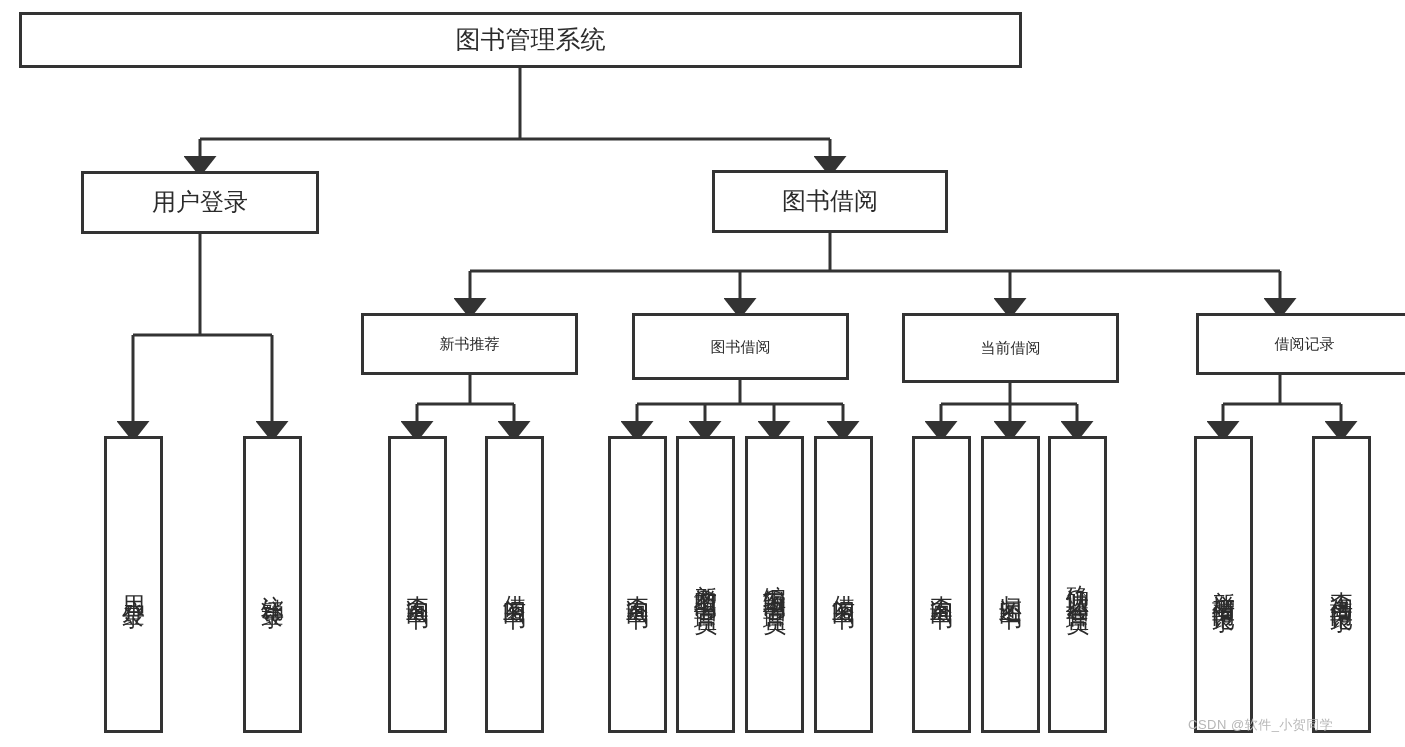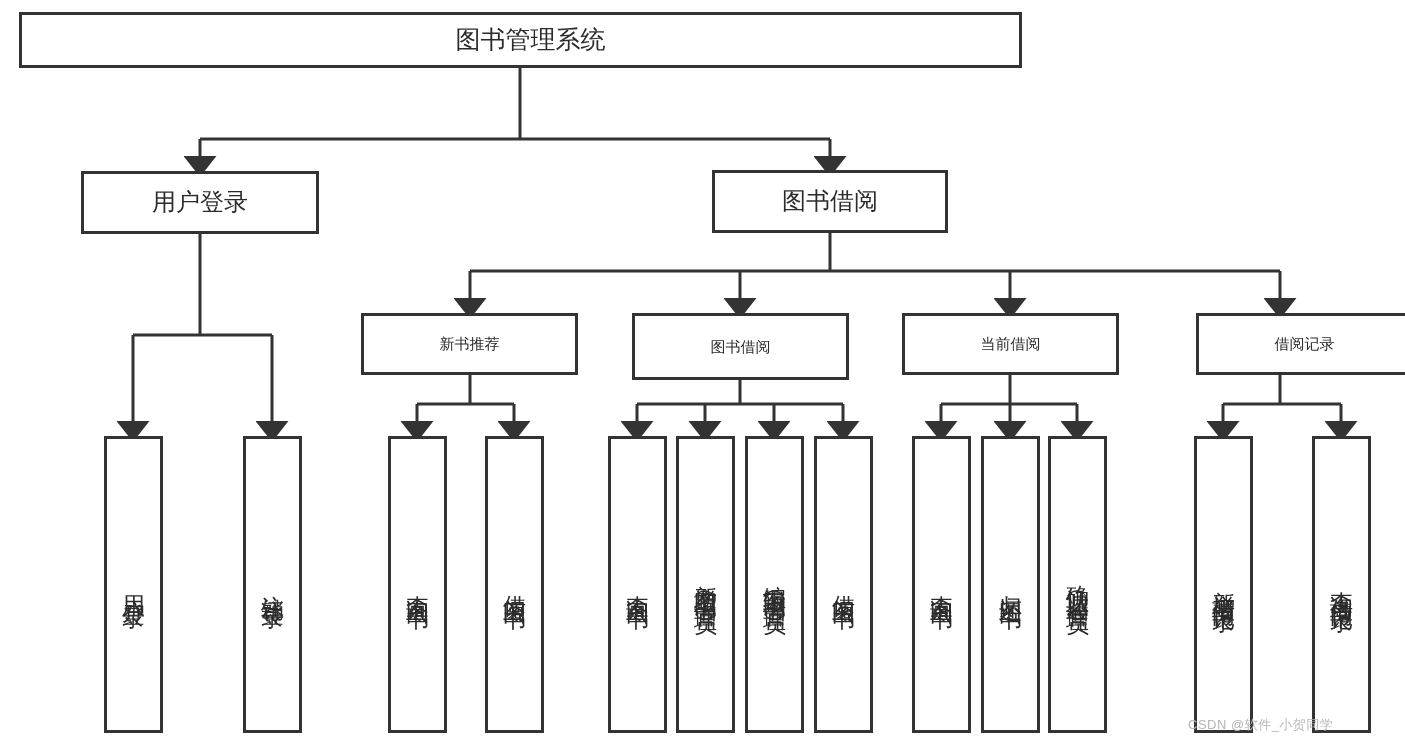--- a/index.html
+++ b/index.html
@@ -146,21 +146,21 @@
   <div class="node level1" style="left:712px; top:170px; width:236px; height:63px;">
     <span>图书借阅</span>
   </div>
 
   <div class="node level2" style="left:361px; top:313px; width:217px; height:62px;">
     <span>新书推荐</span>
   </div>
   <div class="node level2" style="left:632px; top:313px; width:217px; height:67px;">
     <span>图书借阅</span>
   </div>
-  <div class="node level2" style="left:902px; top:313px; width:217px; height:62px;">
+  <div class="node level2" style="left:902px; top:313px; width:217px; height:70px;">
     <span>当前借阅</span>
   </div>
   <div class="node level2" style="left:1196px; top:313px; width:217px; height:62px;">
     <span>借阅记录</span>
   </div>
 
   <div class="node leaf" style="left:104px; top:436px; width:59px; height:297px;">
     <span class="vtext">用户登录</span>
   </div>
   <div class="node leaf" style="left:243px; top:436px; width:59px; height:297px;">

